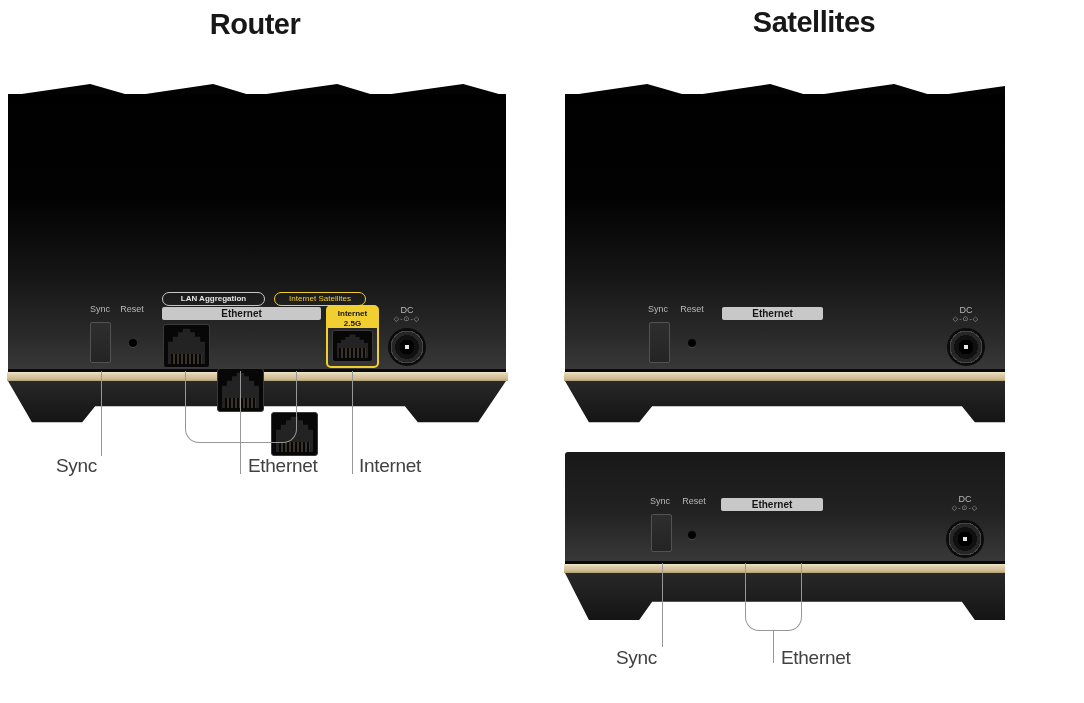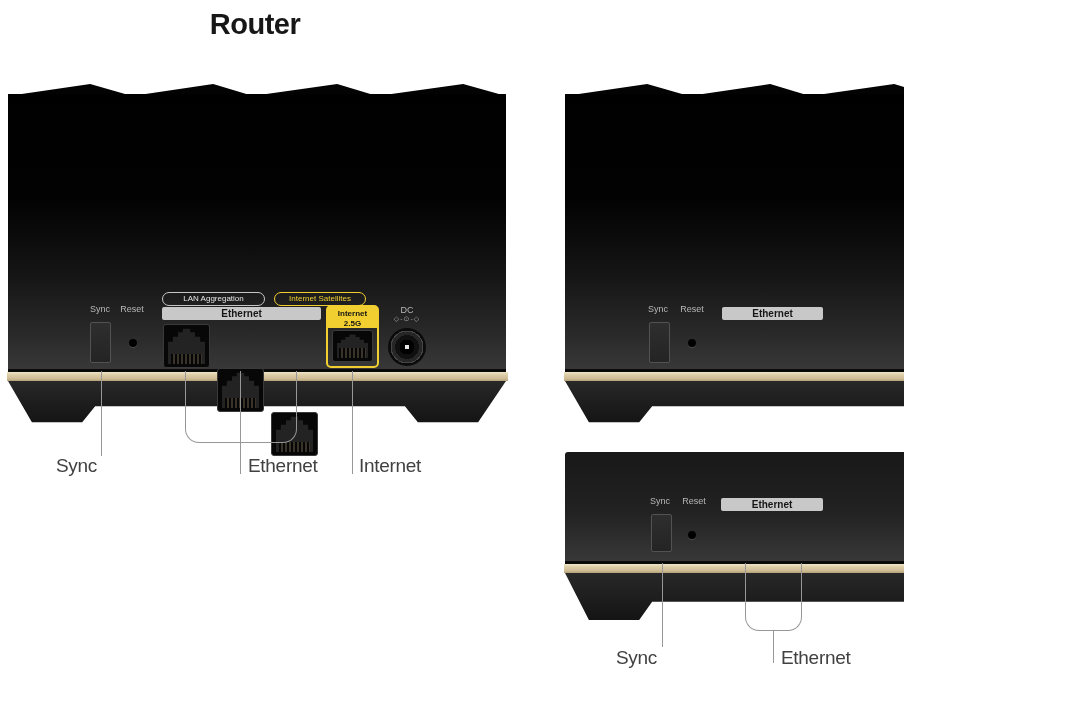--- a/index.html
+++ b/index.html
@@ -1,17 +1,17 @@
 <!DOCTYPE html>
 <html><head>
 <meta charset="utf-8">
 <style>
   html,body{margin:0;padding:0;background:#fff;}
   .canvas{
-    position:relative;width:904px;height:703px;background:#ffffff;
+    position:relative;width:1005px;height:703px;background:#ffffff;
     font-family:"Liberation Sans",sans-serif;overflow:hidden;
   }
   .abs{position:absolute;}
   .title{font-size:29px;font-weight:700;color:#171717;letter-spacing:-0.5px;text-align:center;}
   .fins{background:#030303;clip-path:polygon(0 100%,16.5% 0,24.9% 100%,41.2% 0,49.2% 100%,66.1% 0,74.1% 100%,91.4% 0,100% 100%);}
   .body-main{
     background:linear-gradient(180deg,#000 0%,#020202 38%,#151515 66%,#2a2a2a 88%,#383838 100%);
     border-bottom:3px solid #0a0a0a;
   }
   .body-sat2{
@@ -21,21 +21,21 @@
   .strip{background:linear-gradient(180deg,#f0e5c8 0%,#dcccA6 35%,#cdbb93 75%,#b3a277 100%);}
   .base{
     background:linear-gradient(180deg,#282828 0%,#1c1c1c 60%,#141414 100%);
     clip-path:polygon(0 0,100% 0,94.4% 98%,82.3% 98%,79.7% 60%,17.5% 60%,14.9% 98%,4.8% 98%);
   }
   .tiny{font-size:9px;color:#b8b8b8;text-align:center;line-height:10px;}
   .syncbtn{border:1px solid #525252;background:linear-gradient(180deg,#2e2e2e,#242424);border-radius:2px;box-sizing:border-box;}
   .resethole{width:8px;height:8px;border-radius:50%;background:#000;box-shadow:0 1px 1px rgba(255,255,255,0.14);}
   .ethbar{background:#c8c8c8;border-radius:2px;font-size:10px;font-weight:700;color:#161616;text-align:center;line-height:13px;}
   .aggbadge{box-sizing:border-box;border-radius:7px;font-size:8px;text-align:center;line-height:12px;white-space:nowrap;overflow:hidden;}
-  .agg-lan{border:1px solid #c6c6c6;color:#e4e4e4;}
+  .agg-lan{border:1px solid #c6c6c6;color:#e4e4e4;font-weight:bold;}
   .agg-inet{border:1px solid #f2cf30;color:#f2cf30;}
   .port{background:#070707;border:1px solid #3a3a3a;border-radius:3px;box-sizing:border-box;position:relative;overflow:hidden;}
   .jack{
     position:absolute;left:4px;right:4px;top:3px;bottom:3px;background:#232323;
     clip-path:polygon(0% 100%,0% 38%,13% 38%,13% 24%,27% 24%,27% 12%,40% 12%,40% 2%,60% 2%,60% 12%,73% 12%,73% 24%,87% 24%,87% 38%,100% 38%,100% 100%);
   }
   .pins{
     position:absolute;left:16%;width:68%;bottom:3px;height:10px;
     background:repeating-linear-gradient(90deg,#060606 0 2px,#3a332a 2px 4px);
   }
@@ -50,20 +50,21 @@
   .cbracket{border:1px solid #979797;border-top:none;border-radius:0 0 14px 14px;box-sizing:border-box;background:transparent;z-index:4;}
   .clabel{font-size:19px;color:#414141;letter-spacing:-0.3px;z-index:6;white-space:nowrap;}
   .r{text-align:right;}
 </style>
 </head>
 <body>
 
 <div class="canvas">
 
   <div class="abs title" style="left:105px;top:8px;width:300px;">Router</div>
+  <div class="abs title" style="left:664px;top:6px;width:300px;">Satellites</div>
 
   <div class="abs fins" style="left:8px;top:84px;width:498px;height:12px;"></div>
   <div class="abs body-main" style="left:8px;top:94px;width:498px;height:275px;"></div>
   <div class="abs strip" style="left:7px;top:372px;width:501px;height:9px;"></div>
   <div class="abs base" style="left:8px;top:381px;width:498px;height:42px;"></div>
 
   <div class="abs tiny" style="left:72px;top:304px;width:56px;">Sync</div>
   <div class="abs syncbtn" style="left:90px;top:322px;width:21px;height:41px;"></div>
   <div class="abs tiny" style="left:104px;top:304px;width:56px;">Reset</div>
   <div class="abs resethole" style="left:129px;top:339px;"></div>

